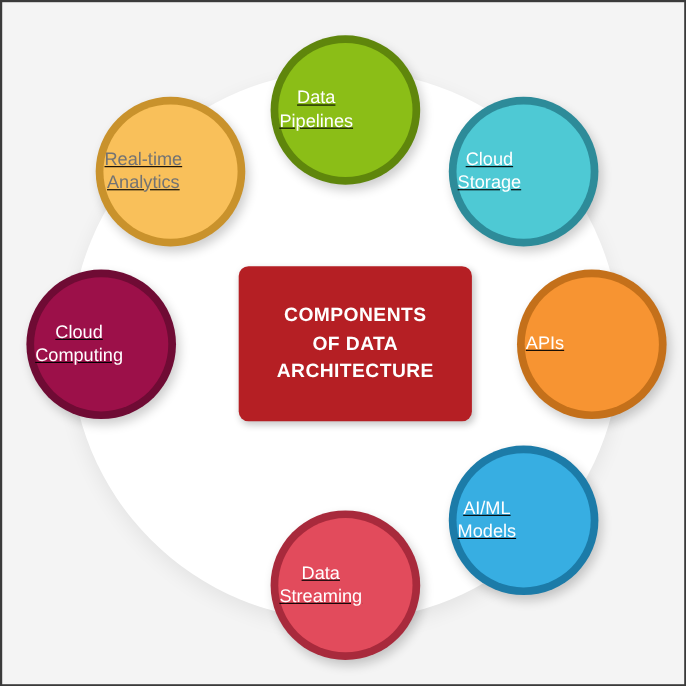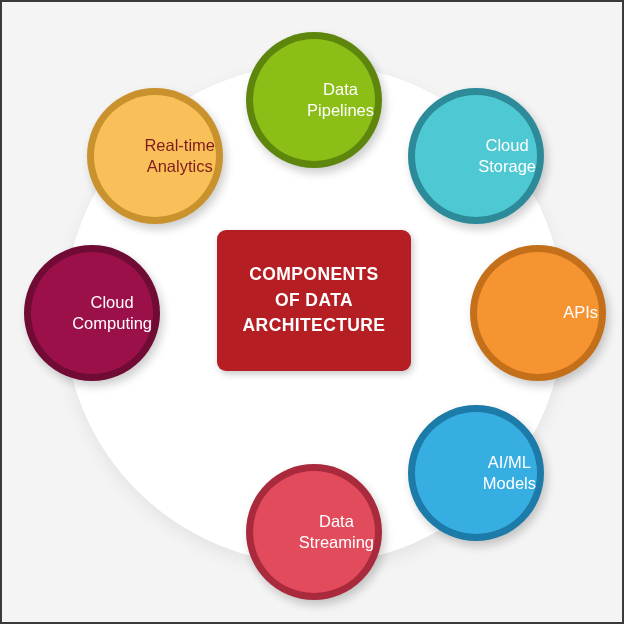--- a/index.html
+++ b/index.html
@@ -42,22 +42,22 @@
     width: 304px;
     height: 304px;
     border-radius: 50%;
     background: #ffffff;
   }
 
   
   #center-card {
     position: absolute;
     left: 215px;
-    top: 228px;
-    width: 194px;
+    top: 240px;
+    width: 212px;
     height: 141px;
     border-radius: 9px;
     background: #b51f24;
     box-shadow: 2px 3px 7px rgba(0,0,0,0.22);
     display: flex;
     align-items: center;
     justify-content: center;
     z-index: 5;
   }
   #center-card .title {
@@ -71,23 +71,24 @@
   }
 
   
   .node {
     position: absolute;
     width: 136px;
     height: 136px;
     border-radius: 50%;
     display: flex;
     align-items: center;
-    justify-content: flex-end;
+    justify-content: flex-start;
     box-sizing: border-box;
     z-index: 4;
+    text-decoration: underline;
   }
   .node .ring {
     position: absolute;
     inset: 0;
     border-radius: 50%;
     box-shadow: 3px 5px 10px rgba(0,0,0,0.20);
   }
   .node .face {
     position: absolute;
     left: 7px;
@@ -170,17 +171,17 @@
   <div class="node" id="node-6">
     <span class="ring" style="background: rgb(111, 11, 52);"></span>
     <span class="face" style="background: rgb(156, 16, 73);"></span>
     <span class="label" style="color: rgb(255, 255, 255);">Cloud
 Computing</span>
   </div>
 
   <div class="node" id="node-7">
     <span class="ring" style="background: rgb(201, 146, 44);"></span>
     <span class="face" style="background: rgb(249, 192, 90);"></span>
-    <span class="label" style="color: #7f1d1d;">Real-time
+    <span class="label" style="color: #737373;">Real-time
 Analytics</span>
   </div>
 
 </div>
 
 </body></html>

